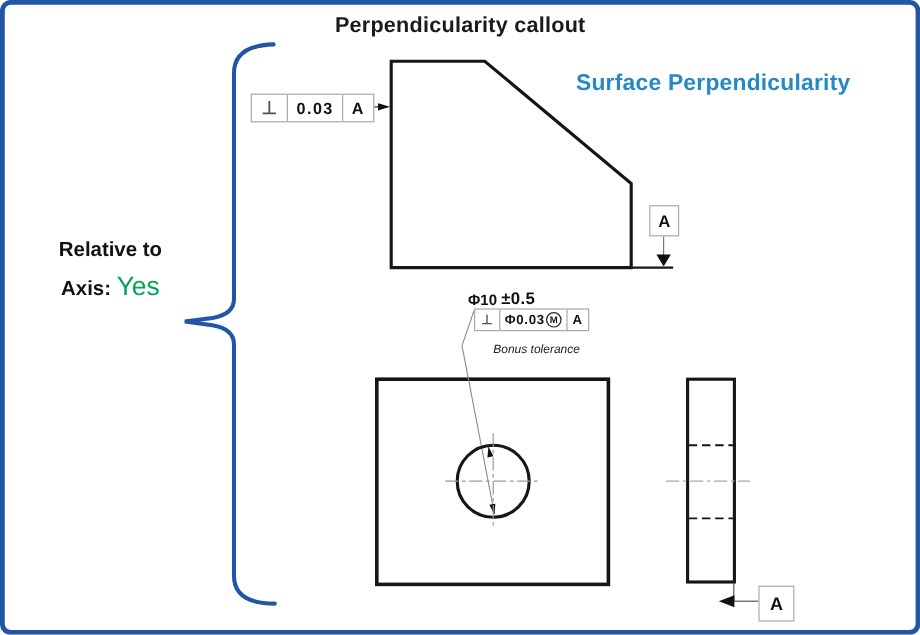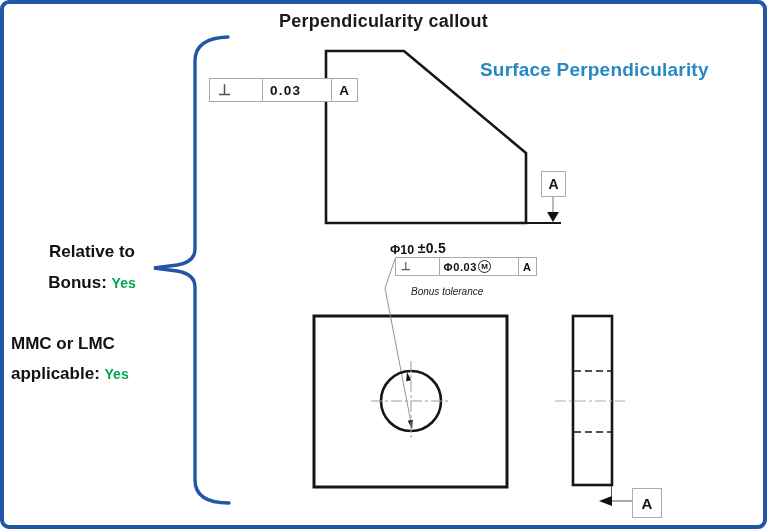--- a/index.html
+++ b/index.html
@@ -15,29 +15,29 @@
   }
   #geom{position:absolute;left:0;top:0;width:767px;height:529px;}
   .abs{position:absolute;}
   .title{
     left:0;top:7px;width:100%;text-align:center;
     font-size:18px;font-weight:bold;color:#1a1a1a;letter-spacing:.2px;
   }
   .heading{font-size:19px;font-weight:bold;letter-spacing:.2px;white-space:nowrap;}
   .heading.surface{left:476px;top:55px;color:var(--surface-blue,#2689c6);text-align:center;}
   .heading.axis{left:514px;top:260px;color:var(--green,#00a651);}
-  .left-block{color:#111;font-weight:bold;margin-top:44px;}
+  .left-block{color:#111;font-weight:bold;}
   .left-block .ln{white-space:nowrap;}
   #relative-block{left:4px;top:188px;width:168px;text-align:center;font-size:17px;line-height:31px;}
   #mmc-block{left:7px;top:281px;width:200px;text-align:left;font-size:17px;line-height:30px;}
-  .yes{color:var(--green,#00a651);font-size:14px;font-weight:bold;}
+  .yes{color:var(--green,#00a651);font-size:22px;font-weight:normal;}
   
   .fcf{display:inline-flex;background:#fff;border:1px solid #a9a9a9;align-items:stretch;}
   .fcf .cell{display:flex;align-items:center;justify-content:center;color:#111;font-weight:bold;}
-  .fcf .cell + .cell{border-left:1px solid #a9a9a9;margin-left:23px;}
+  .fcf .cell + .cell{border-left:1px solid #a9a9a9;}
   #fcf-surface{left:205px;top:74px;height:22px;}
   #fcf-surface .cell{font-size:13.5px;letter-spacing:1.2px;padding:0 7px;}
   #fcf-surface .sym{font-size:15px;color:#555;letter-spacing:0;padding:0 8px;}
   #fcf-axis{left:391px;top:253px;height:17px;}
   #fcf-axis .cell{font-size:11px;letter-spacing:.6px;padding:0 4px;}
   #fcf-axis .sym{font-size:11px;color:#555;letter-spacing:0;padding:0 5px;}
   .mc-circle{
     display:inline-flex;align-items:center;justify-content:center;
     width:11px;height:11px;border:1.2px solid #222;border-radius:50%;
     font-size:8px;font-weight:bold;margin-left:1px;letter-spacing:0;
@@ -90,25 +90,21 @@
     <line x1="605" y1="497" x2="629" y2="497" stroke="#555" stroke-width="1"></line>
     <polygon points="595,497 608,492 608,502" fill="#111"></polygon>
   </svg>
 
   <div class="abs title">Perpendicularity callout</div>
 
   <div class="abs heading surface">Surface Perpendicularity</div>
 
   <div class="abs left-block" id="relative-block">
     <div class="ln">Relative to</div>
-    <div class="ln"><span>Bonus:</span> <span class="yes">Yes</span></div>
-  </div>
-  <div class="abs left-block" id="mmc-block">
-    <div class="ln">MMC or LMC</div>
-    <div class="ln"><span>applicable:</span> <span class="yes">Yes</span></div>
+    <div class="ln"><span>Axis:</span> <span class="yes">Yes</span></div>
   </div>
 
   <div class="abs fcf" id="fcf-surface">
     <span class="cell sym">⊥</span>
     <span class="cell">0.03</span>
     <span class="cell">A</span>
   </div>
 
   <div class="abs datum-box" id="datum-box-surface">A</div>
 

